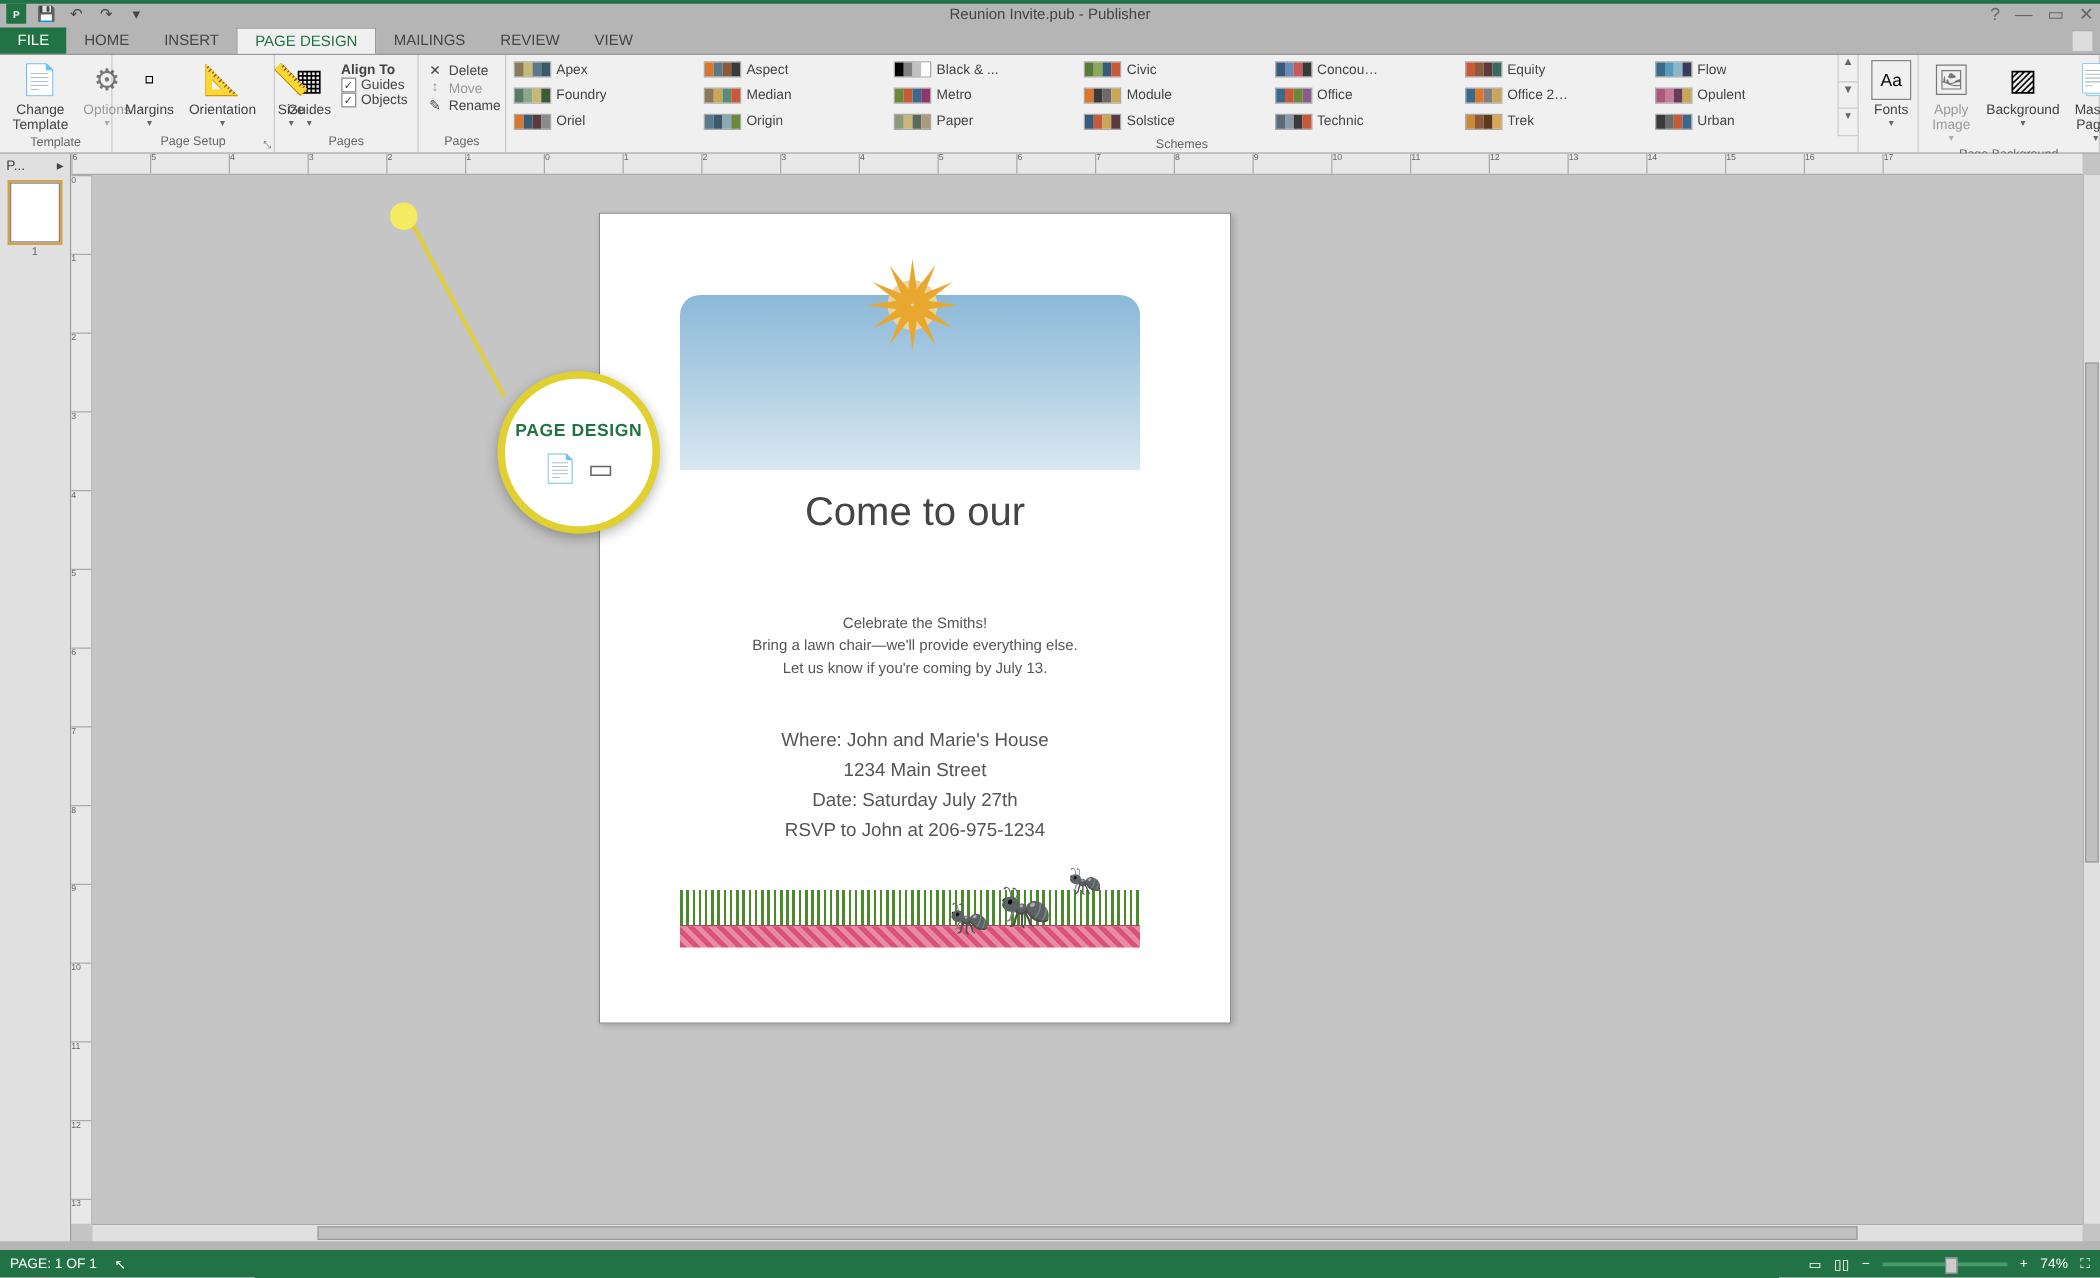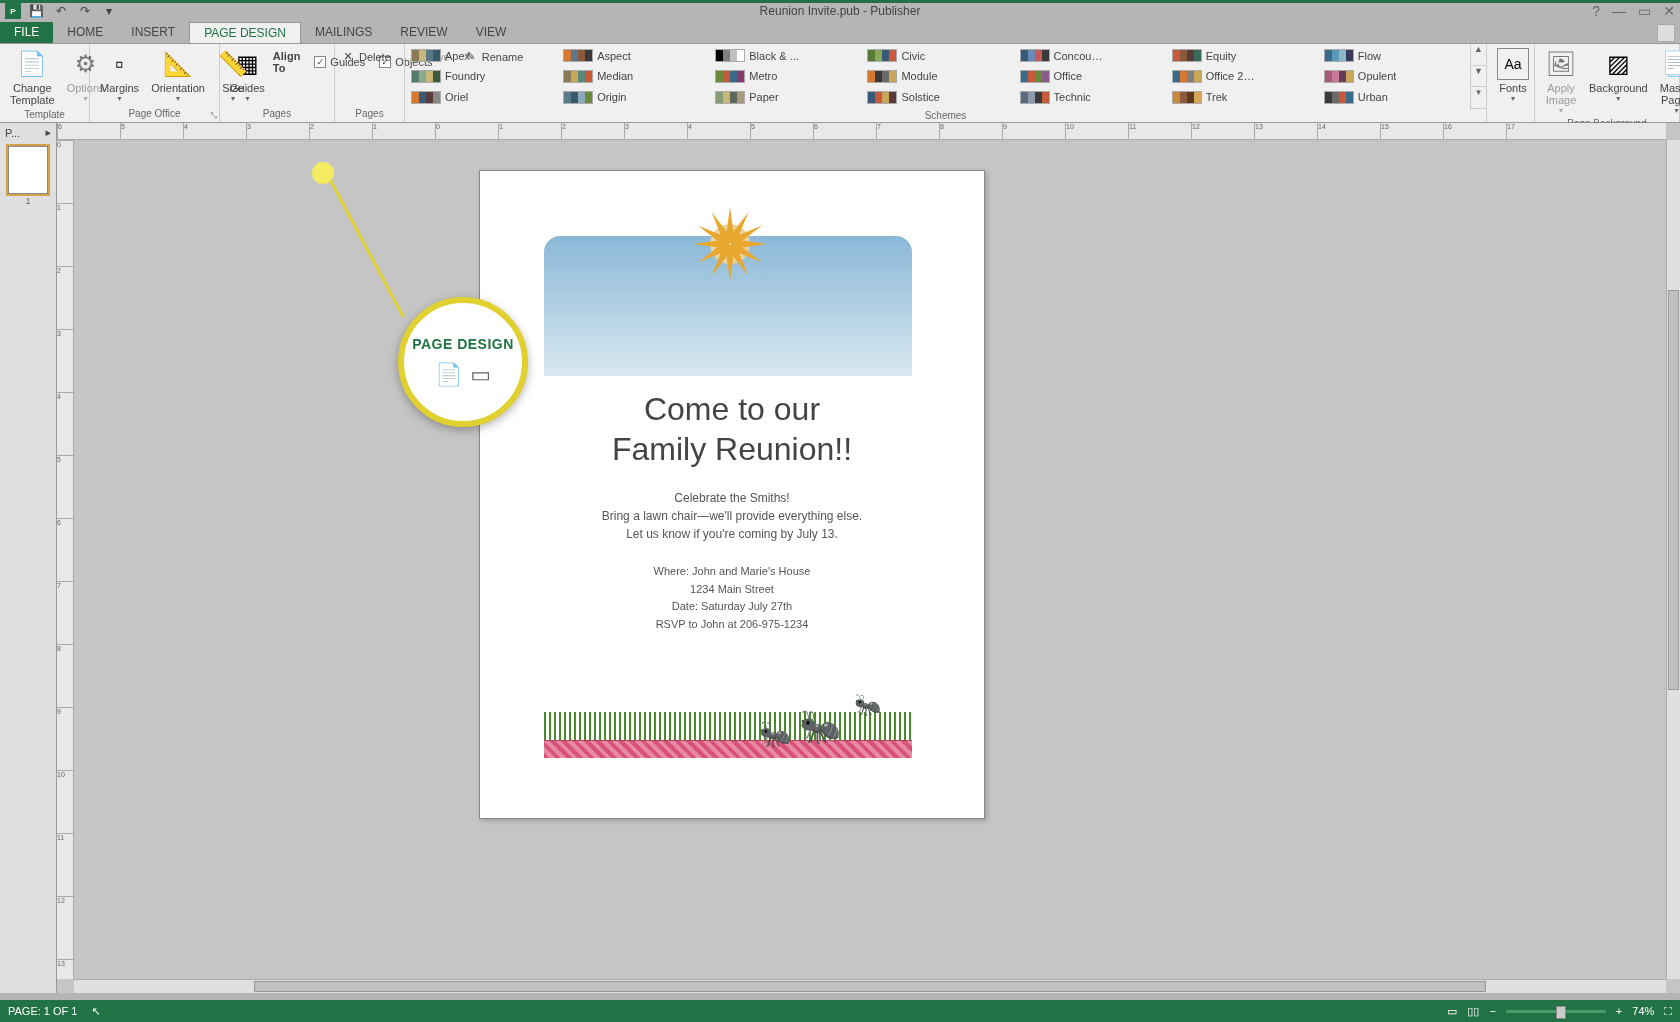--- a/index.html
+++ b/index.html
@@ -26,21 +26,21 @@
 .ribbon-group { border-right: 1px solid #ccc; padding: 2px 6px; display: flex; flex-direction: column; justify-content: space-between; height: 100%; }
 .group-content { display: flex; gap: 4px; flex: 1; align-items: flex-start; }
 .group-label { text-align: center; font-size: 10px; color: #666; padding: 1px 0; }
 .big-btn { display: flex; flex-direction: column; align-items: center; padding: 2px 4px; cursor: pointer; }
 .big-btn .icon { width: 32px; height: 32px; display: flex; align-items: center; justify-content: center; font-size: 24px; }
 .big-btn .label { font-size: 11px; text-align: center; line-height: 1.1; margin-top: 2px; color: #444; }
 .big-btn .arrow { font-size: 8px; color: #666; }
 .dialog-launcher { position: absolute; right: 2px; bottom: 1px; font-size: 8px; color: #666; cursor: pointer; }
 .group-wrap { position: relative; }
 
-.small-list { display: flex; gap: 14px; padding-top: 4px; }
+.small-list { display: flex; flex-direction: column; gap: 0; padding-top: 4px; }
 .small-item { display: flex; align-items: center; gap: 4px; font-size: 11px; color: #444; cursor: pointer; }
 .small-item .chk { width: 12px; height: 12px; border: 1px solid #888; background: white; font-size: 9px; text-align: center; line-height: 10px; }
 .small-item .ic { width: 14px; height: 14px; font-size: 11px; text-align: center; }
 
 
 .schemes-group { flex: 1; display: flex; }
 .scheme-gallery { display: grid; grid-template-columns: repeat(7, 1fr); grid-template-rows: repeat(3, 1fr); gap: 1px 8px; padding: 2px 4px; flex: 1; }
 .scheme-item { display: flex; align-items: center; gap: 4px; cursor: pointer; padding: 1px 2px; }
 .scheme-swatch { display: flex; width: 30px; height: 13px; border: 1px solid #aaa; }
 .scheme-swatch span { flex: 1; }
@@ -66,21 +66,21 @@
 .page { position: absolute; left: 405px; top: 30px; width: 506px; height: 649px; background: white; border: 1px solid #888; box-shadow: 2px 2px 5px rgba(0,0,0,0.2); }
 
 
 .sky-banner { position: absolute; left: 64px; top: 65px; width: 368px; height: 140px; background: linear-gradient(#8bb8d8, #d8e8f0); border-radius: 16px 16px 0 0; }
 .sun { position: absolute; left: 215px; top: 38px; width: 70px; height: 70px; }
 .sun-center { position: absolute; left: 15px; top: 15px; width: 40px; height: 40px; background: #e8d4a0; border-radius: 50%; }
 .sun-ray { position: absolute; left: 30px; top: -2px; width: 10px; height: 36px; background: #e8a830; transform-origin: 5px 37px; clip-path: polygon(50% 0, 100% 100%, 0 100%); }
 
 .heading { position: absolute; top: 218px; width: 100%; text-align: center; font-family: Cambria, serif; font-size: 32px; color: #444; line-height: 1.25; }
 .body-text { position: absolute; top: 318px; width: 100%; text-align: center; font-size: 12px; color: #555; line-height: 1.5; padding: 0 90px; }
-.details { position: absolute; top: 392px; width: 100%; text-align: center; font-size: 11px; color: #555; line-height: 1.6; }
+.details { position: absolute; top: 410px; width: 100%; text-align: center; font-size: 15px; color: #555; line-height: 1.6; }
 
 .grass-strip { position: absolute; left: 64px; bottom: 60px; width: 368px; height: 55px; }
 .grass { position: absolute; bottom: 18px; width: 100%; height: 28px; background: repeating-linear-gradient(90deg, #4a8a2a 0 2px, transparent 2px 5px); }
 .checker { position: absolute; bottom: 0; width: 100%; height: 18px; background: repeating-linear-gradient(45deg, #d8527a 0 4px, #e88aa4 4px 8px); border-top: 1px solid #b04060; }
 .ant { position: absolute; font-size: 28px; color: #111; }
 
 
 .callout-line { position: absolute; left: 248px; top: 27px; width: 3px; height: 170px; background: #e0d030; transform: rotate(-28deg); transform-origin: top; z-index: 5; }
 .callout-dot { position: absolute; left: 238px; top: 22px; width: 22px; height: 22px; background: #f5eb60; border-radius: 50%; z-index: 6; }
 .callout { position: absolute; left: 324px; top: 157px; width: 130px; height: 130px; background: white; border: 6px solid #e0d030; border-radius: 50%; box-shadow: 0 3px 10px rgba(0,0,0,0.3); z-index: 10; display: flex; flex-direction: column; align-items: center; justify-content: center; overflow: hidden; }
@@ -162,21 +162,21 @@
         <div class="icon">📐</div>
         <div class="label">Orientation</div>
           <div class="arrow">▾</div>
       </div>
       <div class="big-btn">
         <div class="icon">📏</div>
         <div class="label">Size</div>
           <div class="arrow">▾</div>
       </div>
     </div>
-    <div class="group-label">Page Office</div>
+    <div class="group-label">Page Setup</div>
     <div class="dialog-launcher">⤡</div>
   </div>
 
   <div class="ribbon-group" style="width:115px">
     <div class="group-content">
       <div class="big-btn">
         <div class="icon">▦</div>
         <div class="label">Guides</div>
           <div class="arrow">▾</div>
       </div>
@@ -521,21 +521,20 @@
         <div class="sun-ray" style="transform:rotate(150deg)"></div>
         <div class="sun-ray" style="transform:rotate(180deg)"></div>
         <div class="sun-ray" style="transform:rotate(210deg)"></div>
         <div class="sun-ray" style="transform:rotate(240deg)"></div>
         <div class="sun-ray" style="transform:rotate(270deg)"></div>
         <div class="sun-ray" style="transform:rotate(300deg)"></div>
         <div class="sun-ray" style="transform:rotate(330deg)"></div>
       </div>
       <div class="heading">
         <div>Come to our</div>
-        <div>Family Reunion!!</div>
       </div>
       <div class="body-text">
         <div>Celebrate the Smiths!</div>
         <div>Bring a lawn chair—we'll provide everything else.</div>
         <div>Let us know if you're coming by July 13.</div>
       </div>
       <div class="details">
         <div>Where: John and Marie's House</div>
         <div>1234 Main Street</div>
         <div>Date: Saturday July 27th</div>

